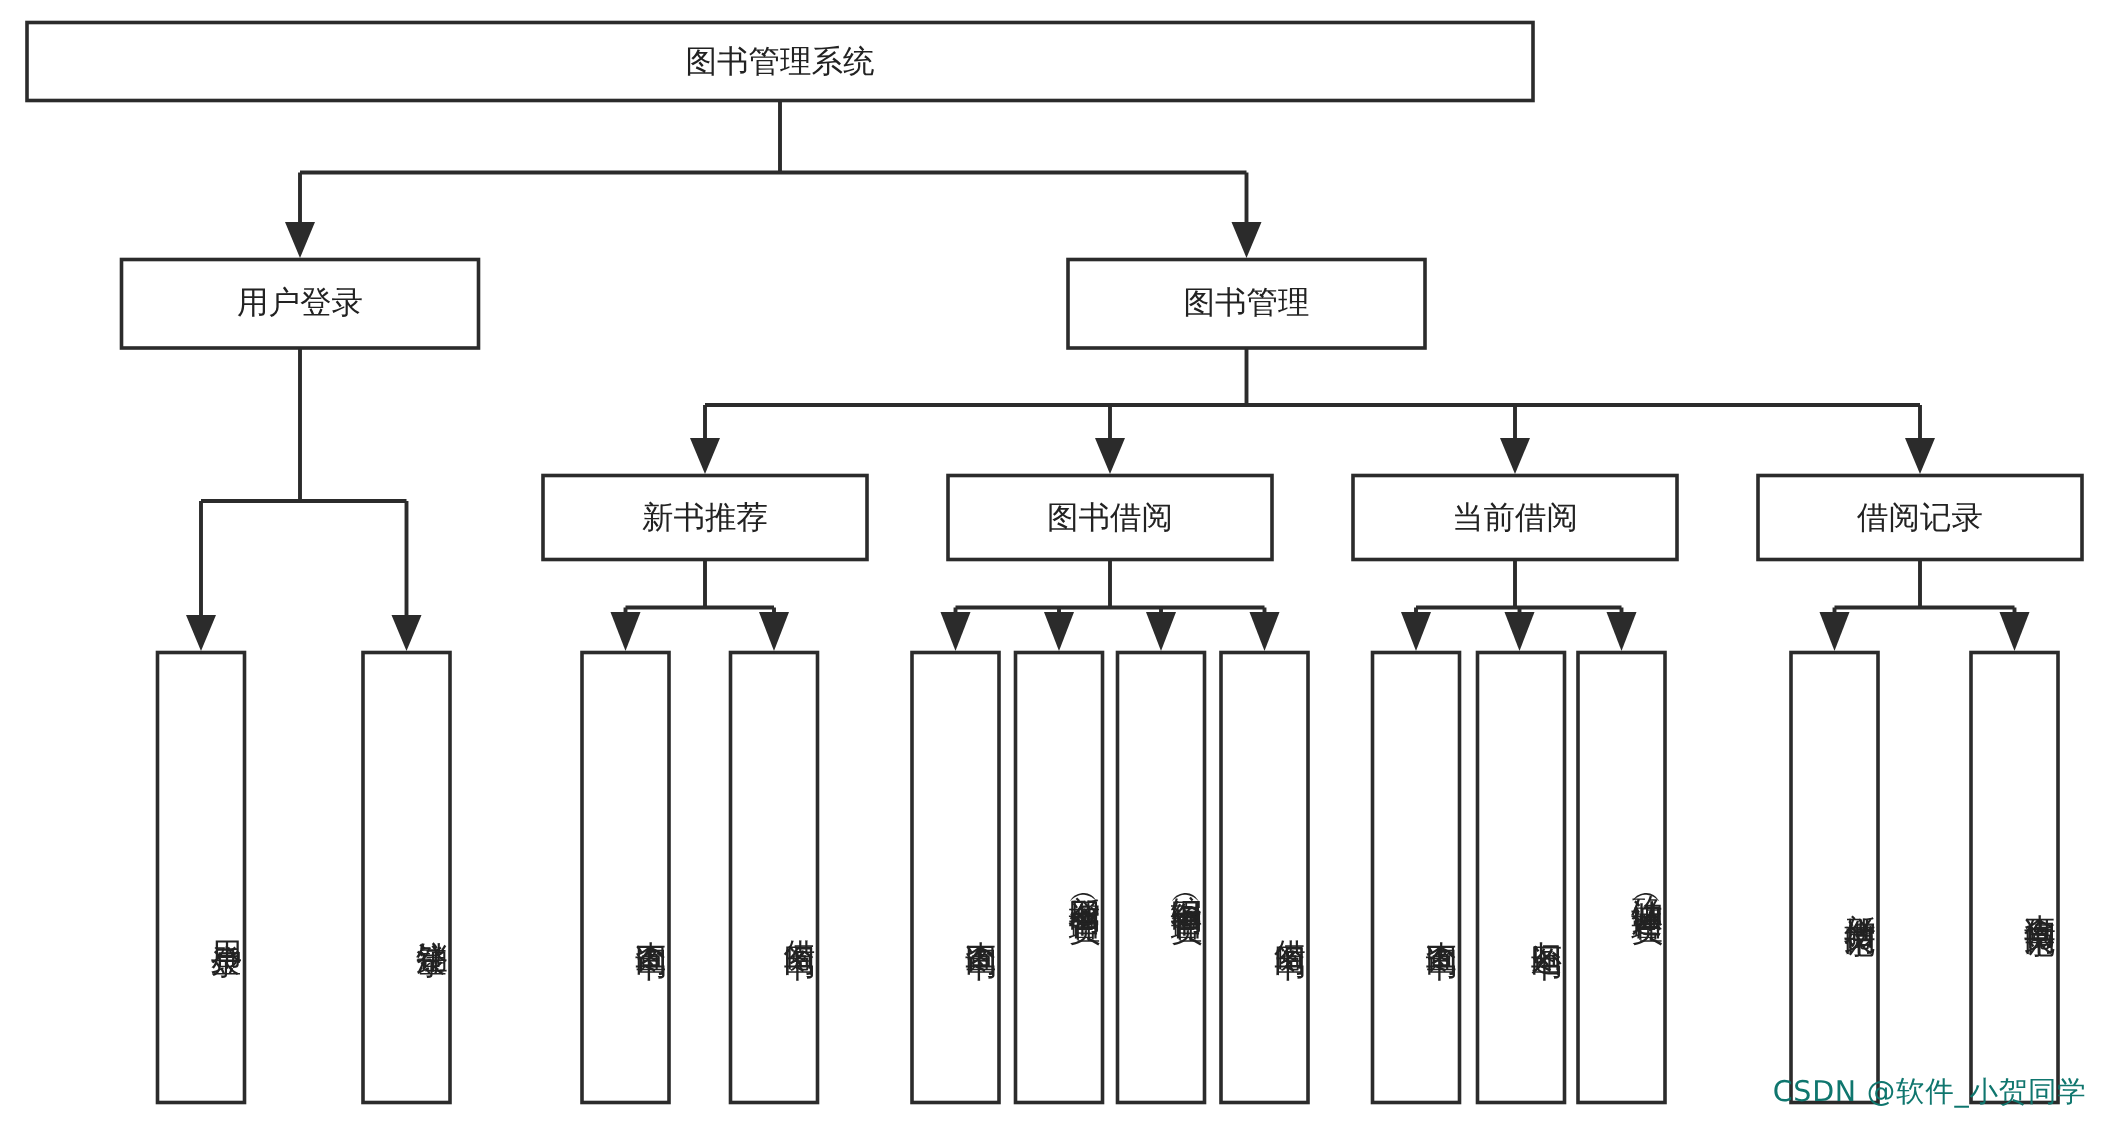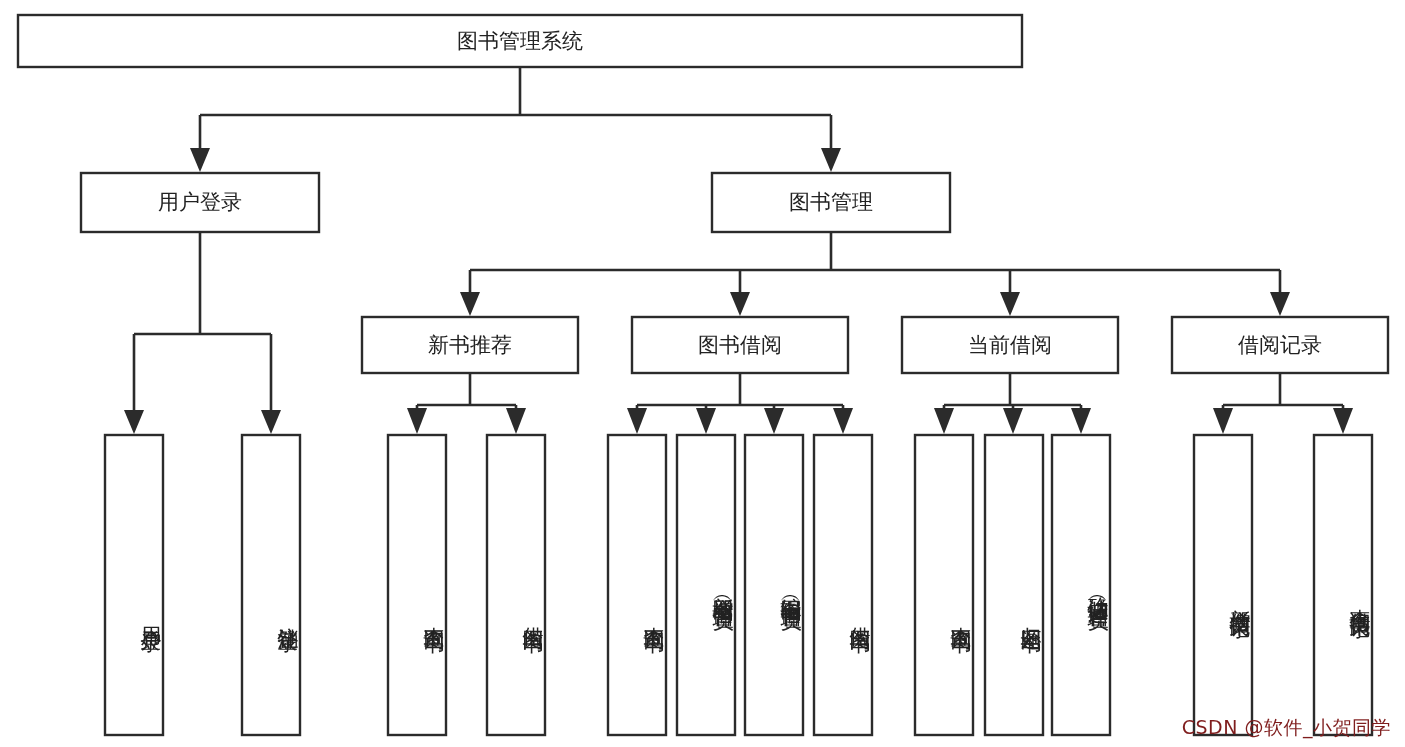--- a/index.html
+++ b/index.html
@@ -64,21 +64,21 @@
     justify-content: center;
     pointer-events: none;
     user-select: none;
   }
   .watermark {
     position: absolute;
     right: 14px;
     bottom: 6px;
     font-family: "DejaVu Sans", "Liberation Sans", sans-serif;
     font-size: 19px;
-    color: #7f1d1d;
+    color: #0f766e;
     white-space: nowrap;
     letter-spacing: 0.5px;
   }
 </style>
 </head>
 <body>
 
 <div id="diagram-root">
 
   <svg id="diagram-svg" viewBox="0 0 1405 747">

